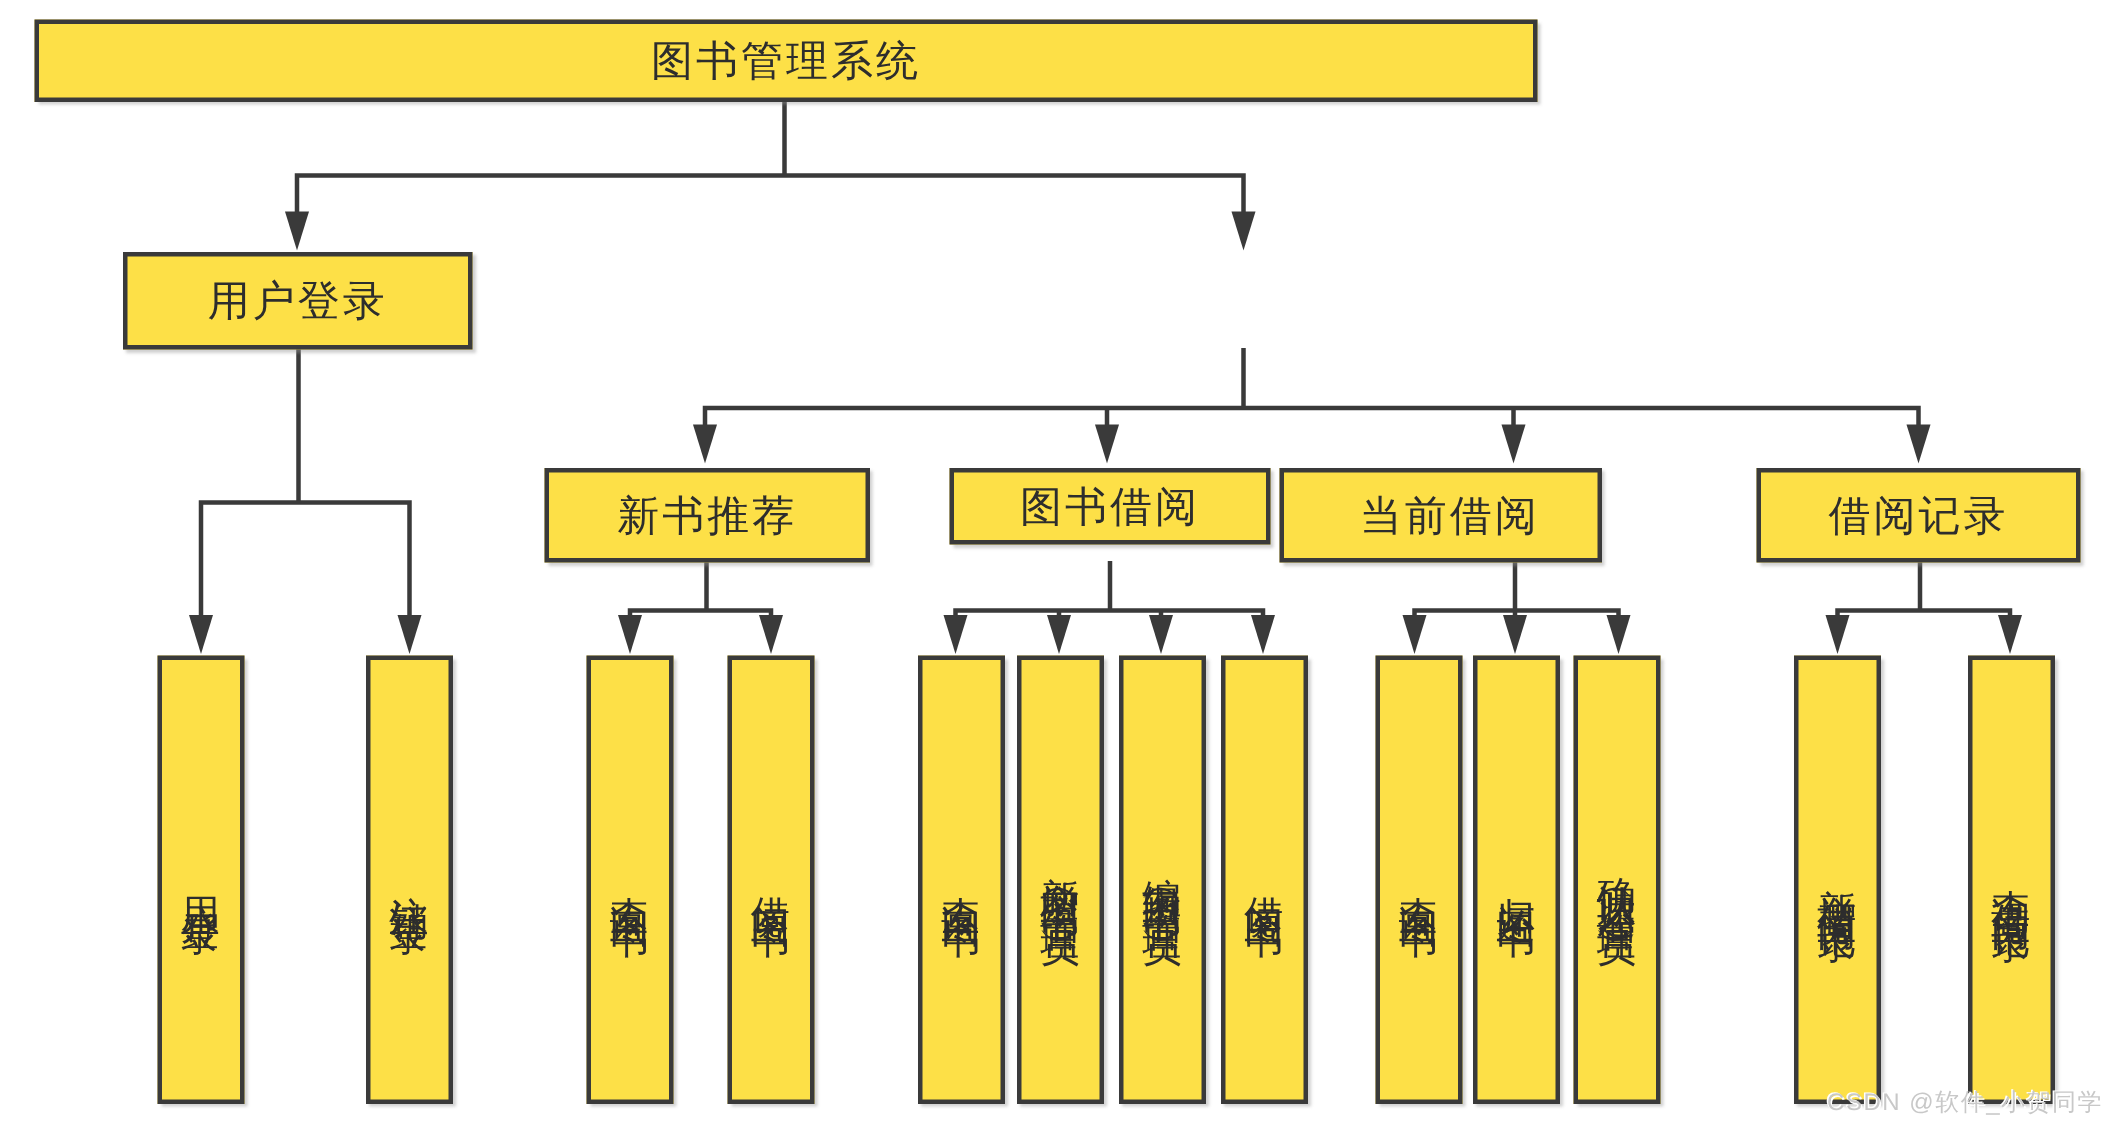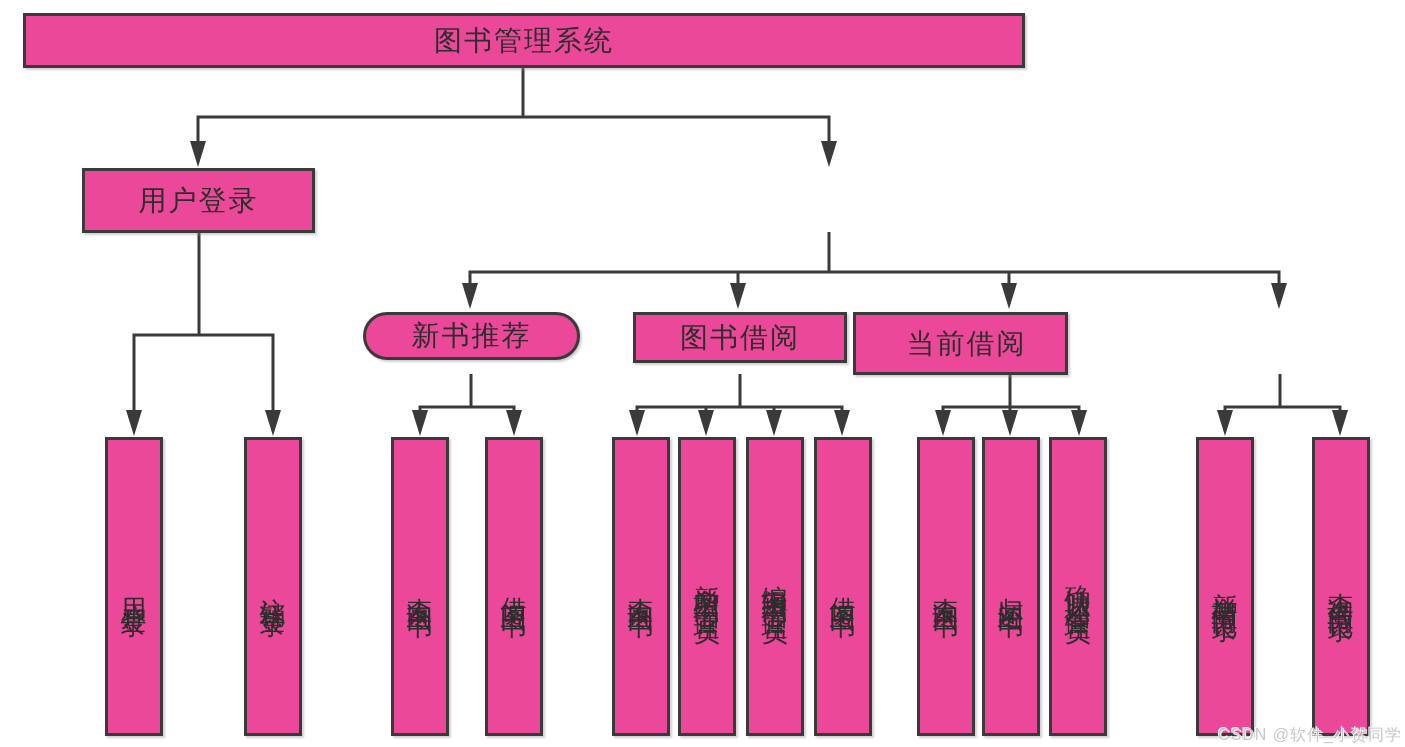--- a/index.html
+++ b/index.html
@@ -7,21 +7,21 @@
     position:relative;
     width:1405px;height:747px;
     background:#ffffff;
     font-family:"Liberation Sans","DejaVu Sans",sans-serif;
     overflow:hidden;
   }
   #wires{position:absolute;left:0;top:0;z-index:1;}
   .node{
     position:absolute;
     box-sizing:border-box;
-    background:#ec4899;
+    background:#fde047;
     border:3px solid #3a3a3a;
     color:#2d2d2d;
     display:flex;
     align-items:center;
     justify-content:center;
     z-index:2;
     box-shadow:2px 2px 2px rgba(150,150,150,0.45);
   }
   .h{font-size:28px;letter-spacing:2px;white-space:nowrap;}
   .v{
@@ -78,23 +78,24 @@
       <polygon points="1079,436 1071,410 1087,410"></polygon>
       <polygon points="1225,436 1217,410 1233,410"></polygon>
       <polygon points="1340,436 1332,410 1348,410"></polygon>
     </g>
   </svg>
 
   <div class="node h" style="left:23px;top:13px;width:1002px;height:55px;">图书管理系统</div>
 
   <div class="node h" style="left:82px;top:168px;width:233px;height:65px;">用户登录</div>
 
-  <div class="node h" style="left:363px;top:312px;width:217px;height:48px;border-radius:25px;">新书推荐</div>
+  <div class="node h" style="left:363px;top:312px;width:217px;height:63px;">新书推荐</div>
   <div class="node h" style="left:633px;top:312px;width:214px;height:51px;">图书借阅</div>
   <div class="node h" style="left:853px;top:312px;width:215px;height:63px;padding-left:12px;">当前借阅</div>
+  <div class="node h" style="left:1171px;top:312px;width:216px;height:63px;">借阅记录</div>
 
   <div class="node v" style="left:105px;top:437px;width:58px;height:299px;">用户登录</div>
   <div class="node v" style="left:244px;top:437px;width:58px;height:299px;">注销登录</div>
 
   <div class="node v" style="left:391px;top:437px;width:58px;height:299px;">查询图书</div>
   <div class="node v" style="left:485px;top:437px;width:58px;height:299px;">借阅图书</div>
 
   <div class="node v" style="left:612px;top:437px;width:58px;height:299px;">查询图书</div>
   <div class="node v" style="left:678px;top:437px;width:58px;height:299px;">新增图书（管理员）</div>
   <div class="node v" style="left:746px;top:437px;width:58px;height:299px;">编辑图书（管理员）</div>

